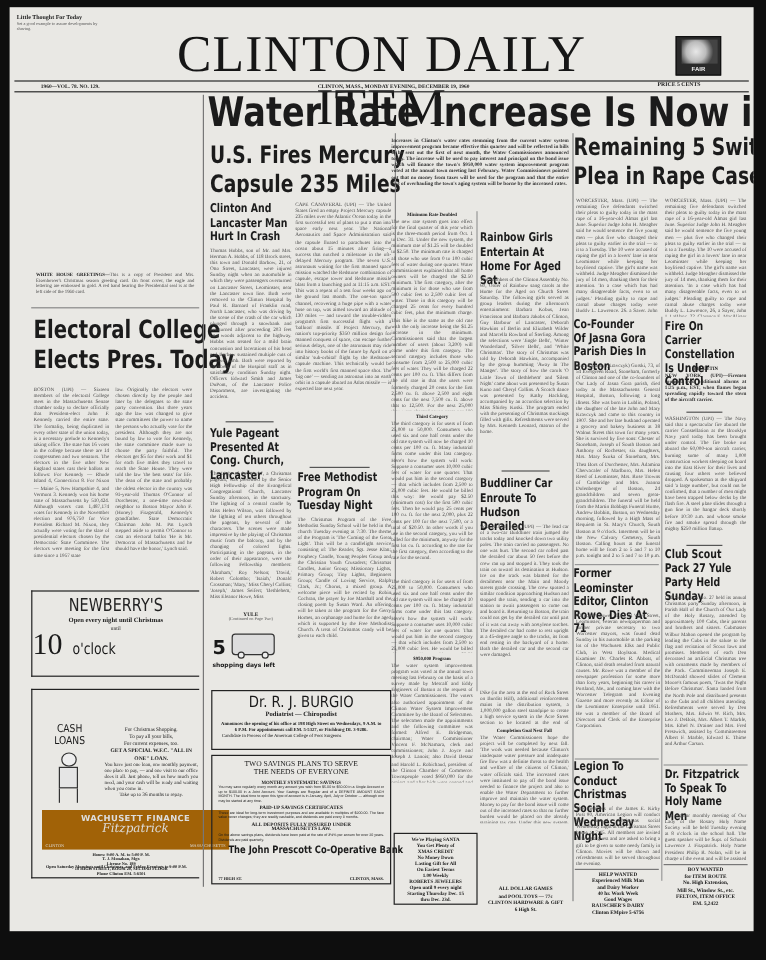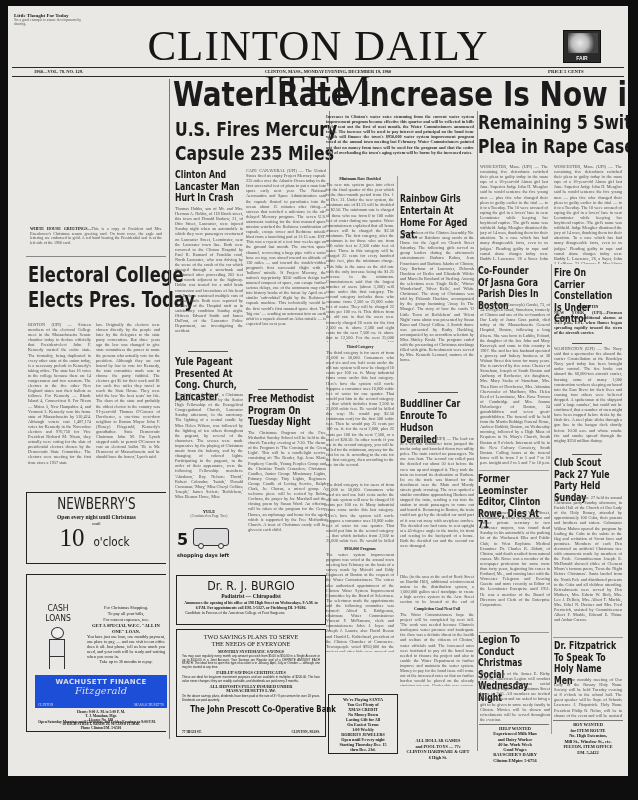--- a/index.html
+++ b/index.html
@@ -42,21 +42,21 @@
 
   <div class="abs hl" style="left:20px;top:258px;font-size:21px">Electoral College</div>
   <div class="abs hl" style="left:20px;top:283px;font-size:21px">Elects Pres. Today</div>
   <div class="abs body-text" style="left:20px;top:316px;width:63px;height:146px">BOSTON (UPI) — Sixteen members of the electoral College meet in the Massachusetts Senate chamber today to declare officially that President-elect John F. Kennedy carried the entire state. The formality, being duplicated in every other state of the union today, is a necessary prelude to Kennedy's taking office. The state has 16 votes in the college because there are 14 congressmen and two senators. The electors in the five other New England states cast their ballots as follows: For Kennedy — Rhode Island 4, Connecticut 8. For Nixon — Maine 5, New Hampshire 4, and Vermont 3. Kennedy won his home state of Massachusetts by 510,424. Although voters cast 1,487,174 votes for Kennedy in the November election and 976,750 for Vice President Richard M. Nixon, they actually were voting for the slate of presidential electors chosen by the Democratic State Committee. The electors were meeting for the first time since a 1957 state</div>
   <div class="abs body-text" style="left:88px;top:316px;width:64px;height:146px">law. Originally the electors were chosen directly by the people and later by the delegates to the state party convention. But three years ago the law was changed to give state committees the power to name the persons who actually vote for the president. Although they are not bound by law to vote for Kennedy, the state committee made sure to choose the party faithful. The electors get $5 for their work and $1 for each five miles they travel to reach the State House. They were told the law 'the best seats' for life. The dean of the state and probably the oldest elector in the country was 91-year-old Thomas O'Connor of Dorchester, a one-time next-door neighbor to Boston Mayor John F. (Honey) Fitzgerald, Kennedy's grandfather. State Democratic Chairman John M. Pat Lynch stepped aside to permit O'Connor to cast an electoral ballot 'He is Mr. Democrat of Massachusetts and he should have the honor,' Lynch said.</div>
 
   <div class="box" style="left:18px;top:486px;width:140px;height:72px;border-width:1.5px 0 1.5px 1.5px">
     <div style="text-align:center;margin-top:2px;font-family:'DejaVu Sans',sans-serif;font-size:15px;transform:scaleX(0.8);color:#222">NEWBERRY'S</div>
     <div style="text-align:center;font-size:5.5px;font-weight:bold;margin-top:1px">Open every night until Christmas</div>
     <div style="text-align:center;font-size:4.5px;margin-top:1px">until</div>
-    <div style="text-align:center;margin-top:-2px">
+    <div style="text-align:left;margin-top:-2px">
       <span style="font-size:25px;font-family:'Liberation Serif',serif">10</span>
       <span style="font-size:13px;font-family:'DejaVu Sans',sans-serif;display:inline-block;transform:scaleX(0.8)">o'clock</span>
     </div>
   </div>
 
   <div class="box" style="left:18px;top:568px;width:140px;height:158px;border-width:1.5px 0 1.5px 1.5px">
     <div style="position:absolute;left:14px;top:28px;width:34px;font-family:'DejaVu Sans',sans-serif;font-size:9px;text-align:center;line-height:10px;transform:scaleX(0.85)">CASH LOANS</div>
     <div style="position:absolute;left:18px;top:52px;width:24px;height:44px">
       <div style="position:absolute;left:6px;top:0;width:13px;height:12px;border:1px solid #333;border-radius:50%;background:#eee"></div>
       <div style="position:absolute;left:4px;top:12px;width:16px;height:18px;border:1px solid #333;background:#e5e5e5"></div>
@@ -64,23 +64,23 @@
       <div style="position:absolute;left:14px;top:30px;width:6px;height:12px;border-right:1px solid #333"></div>
     </div>
     <div style="position:absolute;left:60px;top:30px;width:78px;font-size:4.4px;line-height:6px;text-align:center">
       <div>For Christmas Shopping.</div>
       <div>To pay all your bills,</div>
       <div>For current expenses, too.</div>
       <div style="font-weight:bold;font-size:4.6px;line-height:5.5px">GET A SPECIAL W.F.C. "ALL IN ONE" LOAN.</div>
       <div style="text-align:justify;font-size:4.2px;line-height:5px">You have just one loan, one monthly payment, one place to pay, — and one visit to our office does it all. Just phone, tell us how much you need, and your cash will be ready and waiting when you come in.</div>
       <div style="font-size:4.3px">Take up to 36 months to repay.</div>
     </div>
-    <div style="position:absolute;left:8px;top:100px;width:132px;height:33px;background:#1d4ed8;color:#ddd">
+    <div style="position:absolute;left:8px;top:100px;width:156px;height:33px;background:#a16207;color:#ddd">
       <div style="text-align:center;font-family:'DejaVu Sans',sans-serif;font-weight:bold;font-size:7px;margin-top:3px;letter-spacing:0.3px">WACHUSETT FINANCE</div>
-      <div style="text-align:center;font-family:'DejaVu Serif',serif;font-style:italic;font-size:10px;margin-top:-1px">Fitzgerald</div>
+      <div style="text-align:center;font-family:'DejaVu Serif',serif;font-style:italic;font-size:10px;margin-top:-1px">Fitzpatrick</div>
       <div style="position:absolute;left:3px;bottom:1px;font-size:3.5px">CLINTON</div>
       <div style="position:absolute;right:3px;bottom:1px;font-size:3.5px">MASSACHUSETTS</div>
     </div>
     <div style="position:absolute;left:8px;top:135px;width:132px;text-align:center;font-size:3.6px;line-height:4.1px;font-weight:bold">
       <div>Hours: 9:00 A. M. to 5:00 P. M.</div>
       <div>T. J. Monahan, Mgr.</div>
       <div>License No. 189</div>
       <div>18 HIGH STREET, ROOM 20, SECOND FLOOR</div>
       <div>Phone Clinton EM. 5-6501</div>
     </div>

